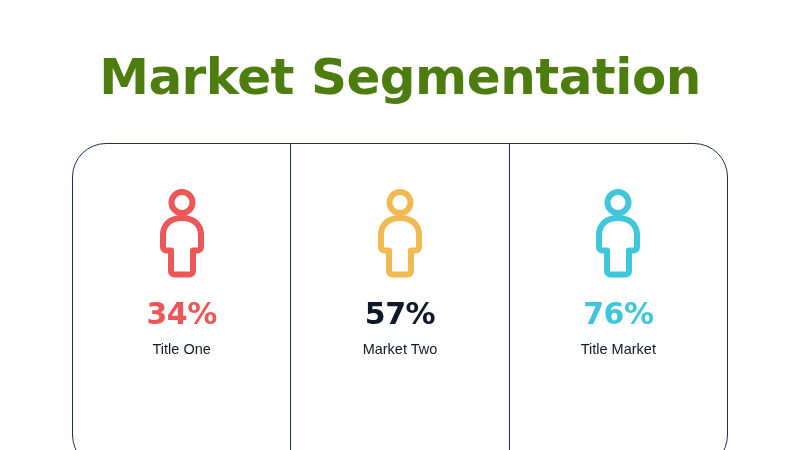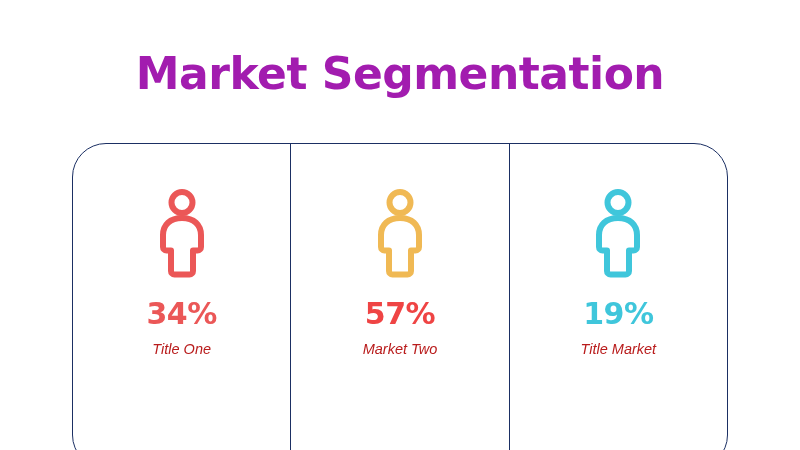--- a/index.html
+++ b/index.html
@@ -18,24 +18,24 @@
     width: 800px;
     height: 450px;
     background: #ffffff;
   }
   .title {
     position: absolute;
     top: 48px;
     left: 0;
     width: 800px;
     text-align: center;
-    font-size: 44px;
+    font-size: 50px;
     font-weight: bold;
     letter-spacing: -0.5px;
-    color: #a21caf;
+    color: #4d7c0f;
     font-family: "DejaVu Sans", sans-serif;
   }
   .panel {
     position: absolute;
     left: 72px;
     top: 143px;
     width: 656px;
     height: 326px;
     border: 1.6px solid #1b2f63;
     border-radius: 34px;
@@ -65,24 +65,23 @@
     margin-top: 20px;
     font-size: 30px;
     font-weight: bold;
     font-family: "DejaVu Sans", sans-serif;
     letter-spacing: -0.5px;
     line-height: 1;
   }
   .label {
     margin-top: 13px;
     font-size: 14.5px;
-    color: #b91c1c;
+    color: #0f172a;
     font-family: "Liberation Sans", sans-serif;
     line-height: 1;
-    font-style: italic;
   }
 </style>
 </head>
 <body>
 
 <div class="slide">
 
   <div class="title">Market Segmentation</div>
 
   <div class="panel">
@@ -98,29 +97,29 @@
       <div class="label">Title One</div>
     </div>
 
     <div class="cell">
       <div class="person-icon">
         <svg width="56" height="92" viewBox="0 0 56 92" fill="none" xmlns="http://www.w3.org/2000/svg">
           <circle cx="28" cy="15.5" r="10.5" stroke="#f0b954" stroke-width="6"></circle>
           <path d="M28 31 C16 31 9 38 9 48 L9 60 C9 62 10.5 63.5 12.5 63.5 L17 63.5 L17 84 C17 86 18.5 87.5 20.5 87.5 L35.5 87.5 C37.5 87.5 39 86 39 84 L39 63.5 L43.5 63.5 C45.5 63.5 47 62 47 60 L47 48 C47 38 40 31 28 31 Z" stroke="#f0b954" stroke-width="6" stroke-linejoin="round"></path>
         </svg>
       </div>
-      <div class="pct" style="color:#ef4444">57%</div>
+      <div class="pct" style="color:#0f172a">57%</div>
       <div class="label">Market Two</div>
     </div>
 
     <div class="cell">
       <div class="person-icon">
         <svg width="56" height="92" viewBox="0 0 56 92" fill="none" xmlns="http://www.w3.org/2000/svg">
           <circle cx="28" cy="15.5" r="10.5" stroke="#3fc6db" stroke-width="6"></circle>
           <path d="M28 31 C16 31 9 38 9 48 L9 60 C9 62 10.5 63.5 12.5 63.5 L17 63.5 L17 84 C17 86 18.5 87.5 20.5 87.5 L35.5 87.5 C37.5 87.5 39 86 39 84 L39 63.5 L43.5 63.5 C45.5 63.5 47 62 47 60 L47 48 C47 38 40 31 28 31 Z" stroke="#3fc6db" stroke-width="6" stroke-linejoin="round"></path>
         </svg>
       </div>
-      <div class="pct" style="color:#3fc6db">19%</div>
+      <div class="pct" style="color:#3fc6db">76%</div>
       <div class="label">Title Market</div>
     </div>
 
   </div>
 </div>
 
 </body></html>

